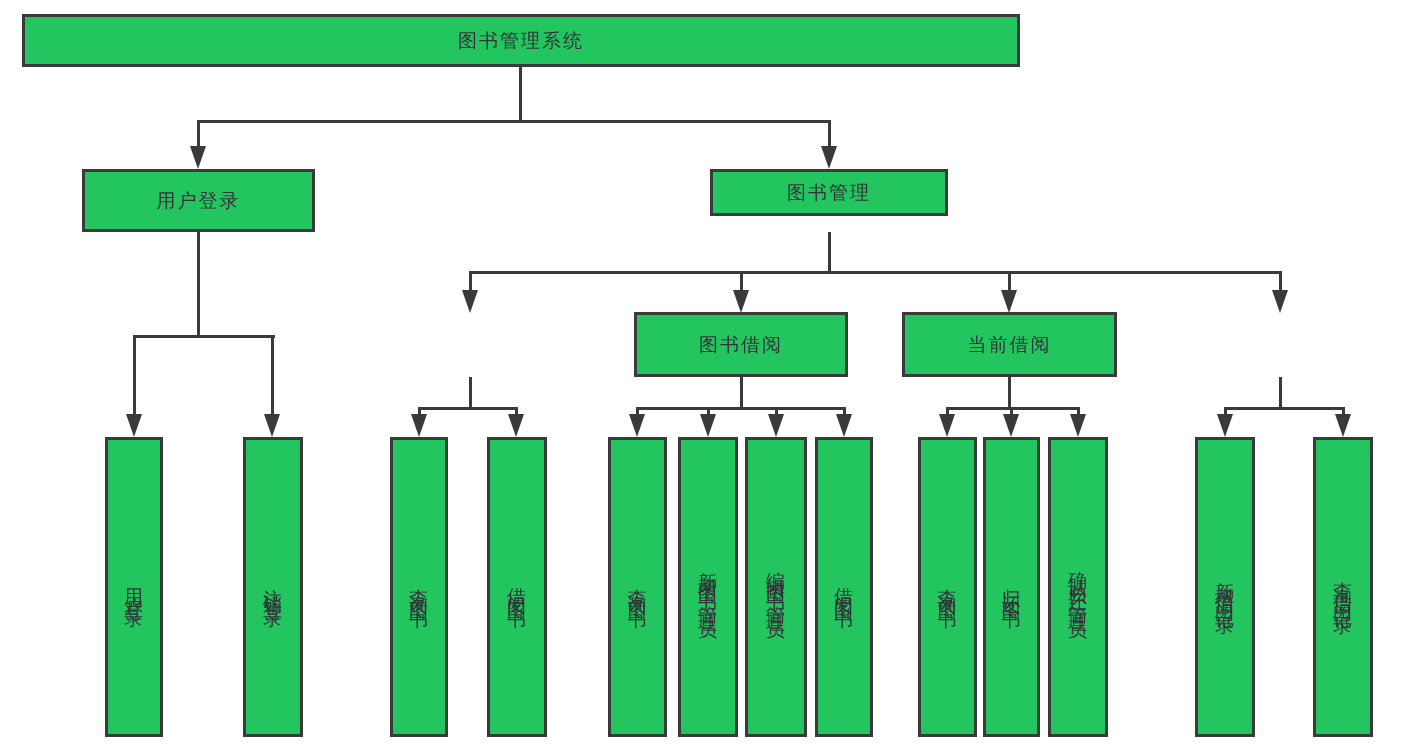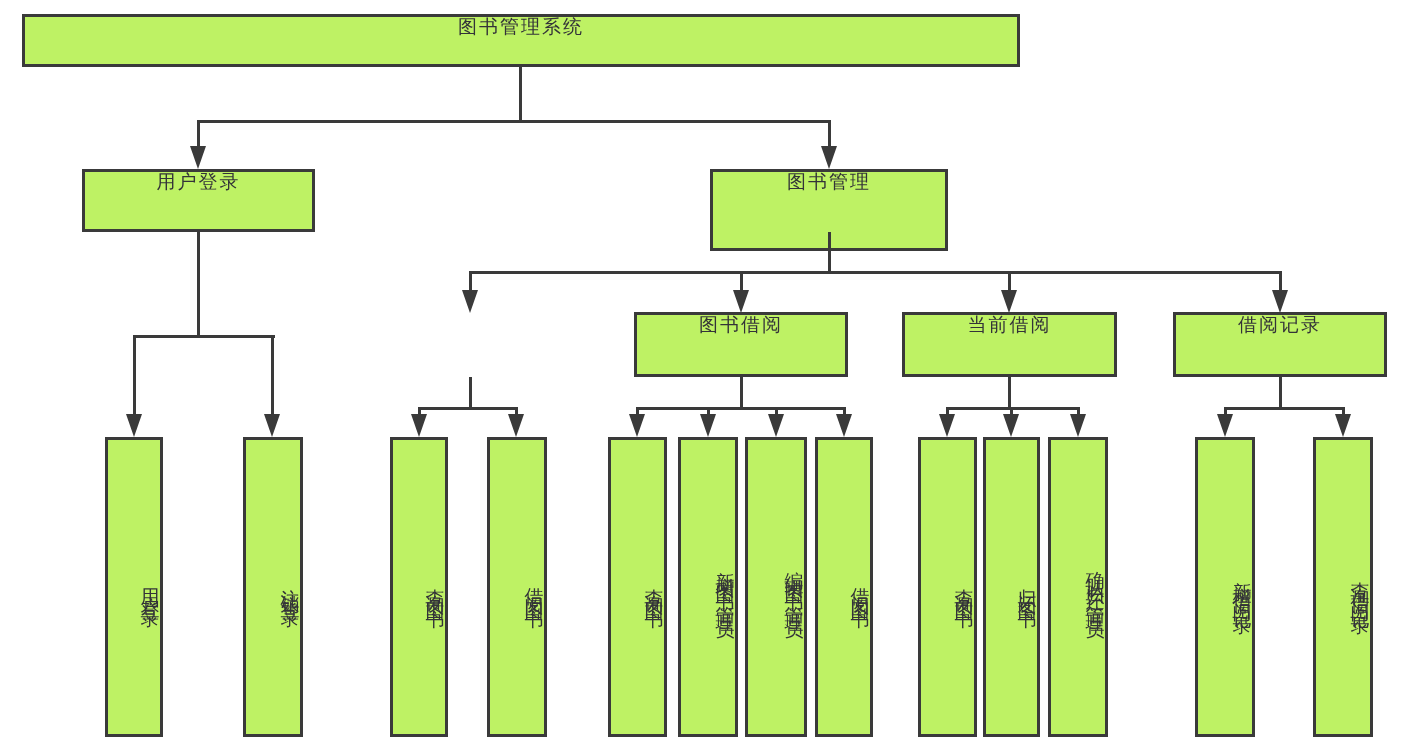--- a/index.html
+++ b/index.html
@@ -10,22 +10,22 @@
   }
   html,body{margin:0;padding:0;background:var(--background);}
   .stage{
     position:relative;width:1405px;height:747px;overflow:hidden;
     background:var(--background);
     font-family:"Liberation Sans","DejaVu Sans",sans-serif;
     color:var(--text);
   }
   .bx{
     position:absolute;box-sizing:border-box;
-    border:3px solid var(--line);background:#bef264;
-    display:flex;justify-content:center;
+    border:3px solid var(--line);background:#22c55e;
+    display:flex;align-items:center;justify-content:center;
     font-size:19px;letter-spacing:2px;line-height:1;
     color:var(--text);
   }
   .vx{
     writing-mode:vertical-rl;text-orientation:mixed;
     letter-spacing:7px;font-size:19px;
   }
   .vl{position:absolute;width:3px;background:var(--line);}
   .hl{position:absolute;height:3px;background:var(--line);}
   .ar{
@@ -51,21 +51,21 @@
   <i class="vl" style="left:519px;top:66px;height:54px"></i>
   <i class="hl" style="left:197px;top:120px;width:634px"></i>
   <i class="vl" style="left:197px;top:120px;height:28px"></i>
   <i class="ar" style="left:190px;top:146px"></i>
   <i class="vl" style="left:828px;top:120px;height:28px"></i>
   <i class="ar" style="left:821px;top:146px"></i>
 
   <div class="bx" style="left:82px;top:169px;width:233px;height:63px">
     <span>用户登录</span>
   </div>
-  <div class="bx" style="left:710px;top:169px;width:238px;height:82px">
+  <div class="bx" style="left:710px;top:169px;width:238px;height:47px">
     <span>图书管理</span>
   </div>
 
   <i class="vl" style="left:197px;top:232px;height:103px"></i>
   <i class="hl" style="left:133px;top:335px;width:142px"></i>
   <i class="vl" style="left:133px;top:335px;height:80px"></i>
   <i class="ar" style="left:126px;top:414px"></i>
   <i class="vl" style="left:271px;top:335px;height:80px"></i>
   <i class="ar" style="left:264px;top:414px"></i>
 
@@ -78,23 +78,20 @@
   <i class="vl" style="left:1008px;top:271px;height:22px"></i>
   <i class="ar" style="left:1001px;top:290px"></i>
   <i class="vl" style="left:1279px;top:271px;height:22px"></i>
   <i class="ar" style="left:1272px;top:290px"></i>
 
   <div class="bx" style="left:902px;top:312px;width:215px;height:65px">
     <span>当前借阅</span>
   </div>
   <div class="bx" style="left:634px;top:312px;width:214px;height:65px">
     <span>图书借阅</span>
-  </div>
-  <div class="bx" style="left:1173px;top:312px;width:214px;height:65px">
-    <span>借阅记录</span>
   </div>
 
   <i class="vl" style="left:469px;top:377px;height:31px"></i>
   <i class="hl" style="left:418px;top:407px;width:100px"></i>
   <i class="vl" style="left:418px;top:407px;height:10px"></i>
   <i class="ar" style="left:411px;top:414px"></i>
   <i class="vl" style="left:515px;top:407px;height:10px"></i>
   <i class="ar" style="left:508px;top:414px"></i>
 
   <i class="vl" style="left:740px;top:377px;height:31px"></i>

